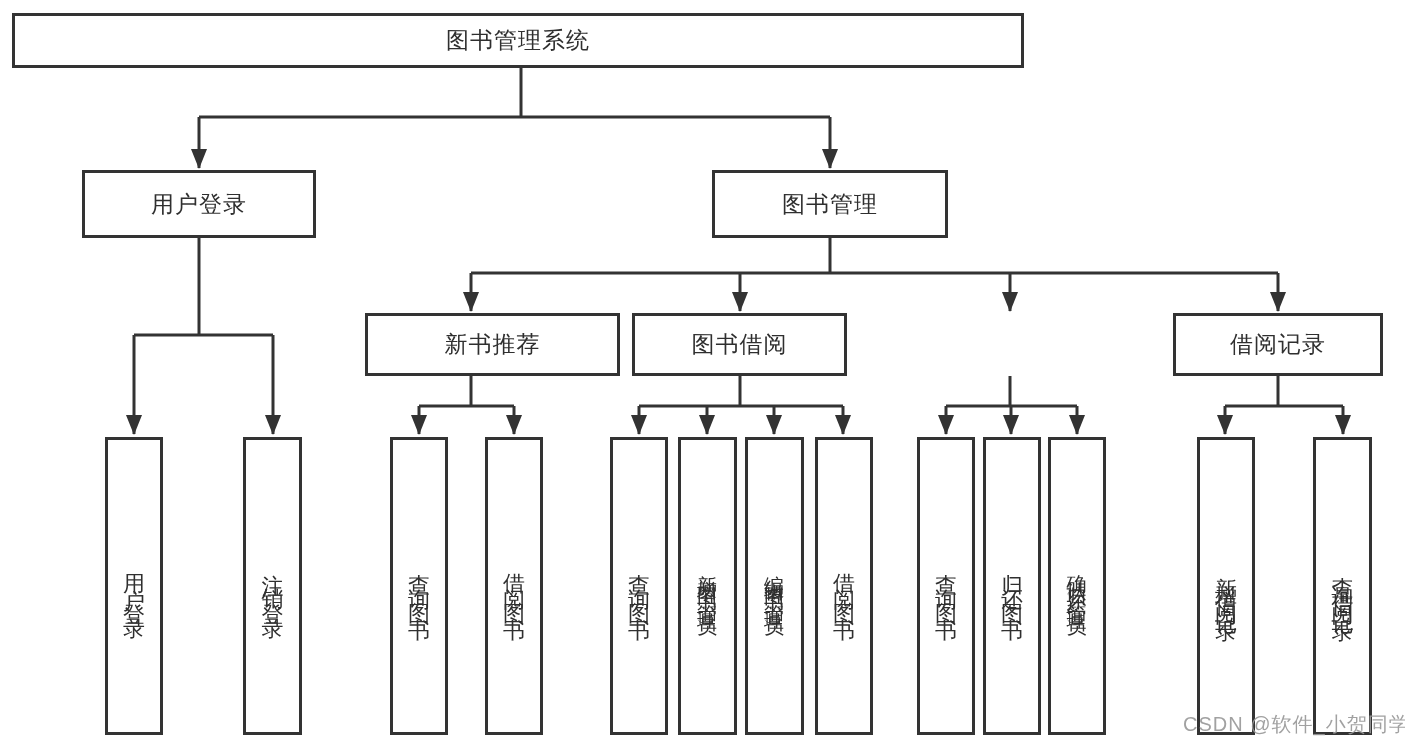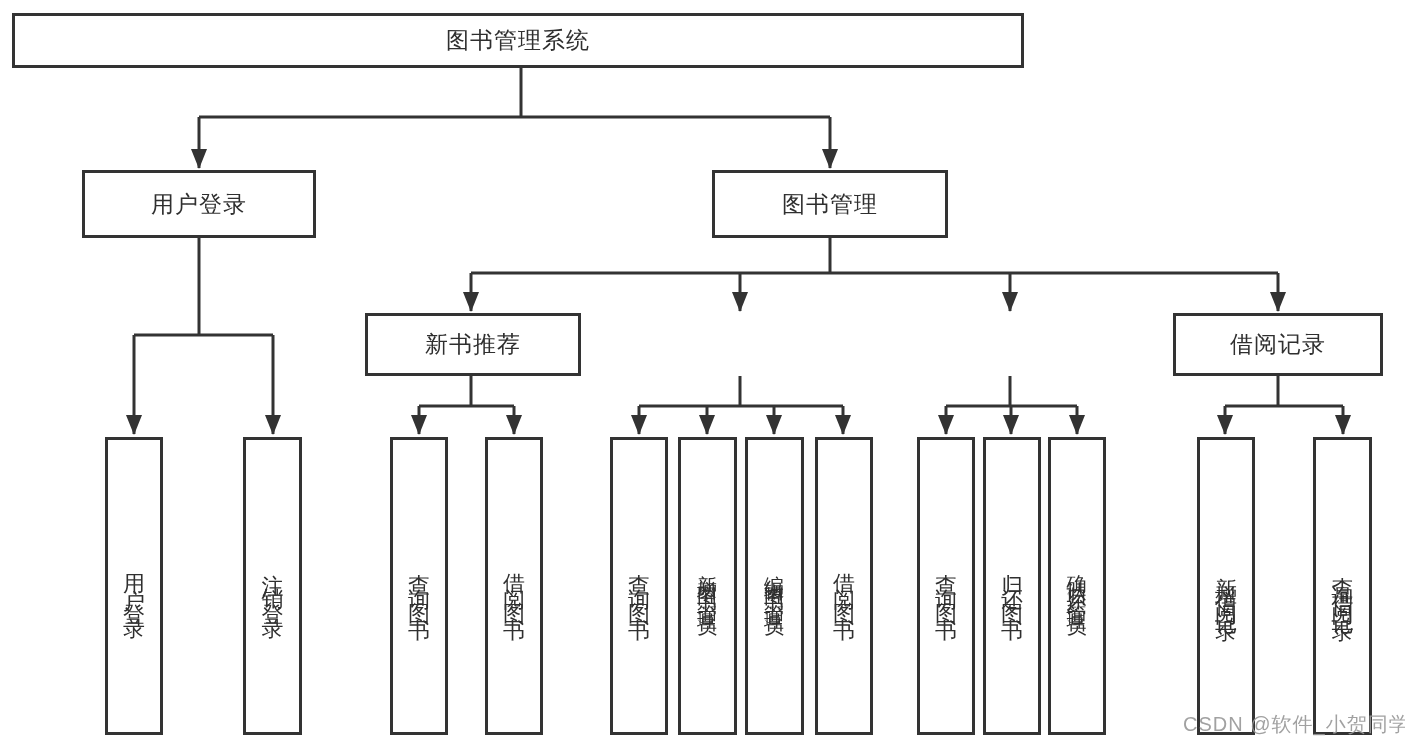--- a/index.html
+++ b/index.html
@@ -97,21 +97,22 @@
       <path d="M1225,406 V434" marker-end="url(#arrow)"></path>
       <path d="M1343,406 V434" marker-end="url(#arrow)"></path>
     </g>
   </svg>
 
   <div class="box h" style="left:12px;top:13px;width:1012px;height:55px">图书管理系统</div>
 
   <div class="box h" style="left:82px;top:170px;width:234px;height:68px">用户登录</div>
   <div class="box h" style="left:712px;top:170px;width:236px;height:68px">图书管理</div>
 
-  <div class="box h" style="left:365px;top:313px;width:216px;height:63px">新书推荐</div>
+  <div class="box h" style="left:365px;top:313px;width:255px;height:63px">新书推荐</div>
+  <div class="box h" style="left:632px;top:313px;width:215px;height:63px">图书借阅</div>
   <div class="box h" style="left:1173px;top:313px;width:210px;height:63px">借阅记录</div>
 
   <div class="box v" style="left:105px;top:437px;width:58px;height:298px">
     <span class="vtext loose">用户登录</span>
   </div>
   <div class="box v" style="left:243px;top:437px;width:59px;height:298px">
     <span class="vtext loose">注销登录</span>
   </div>
 
   <div class="box v" style="left:390px;top:437px;width:58px;height:298px">

